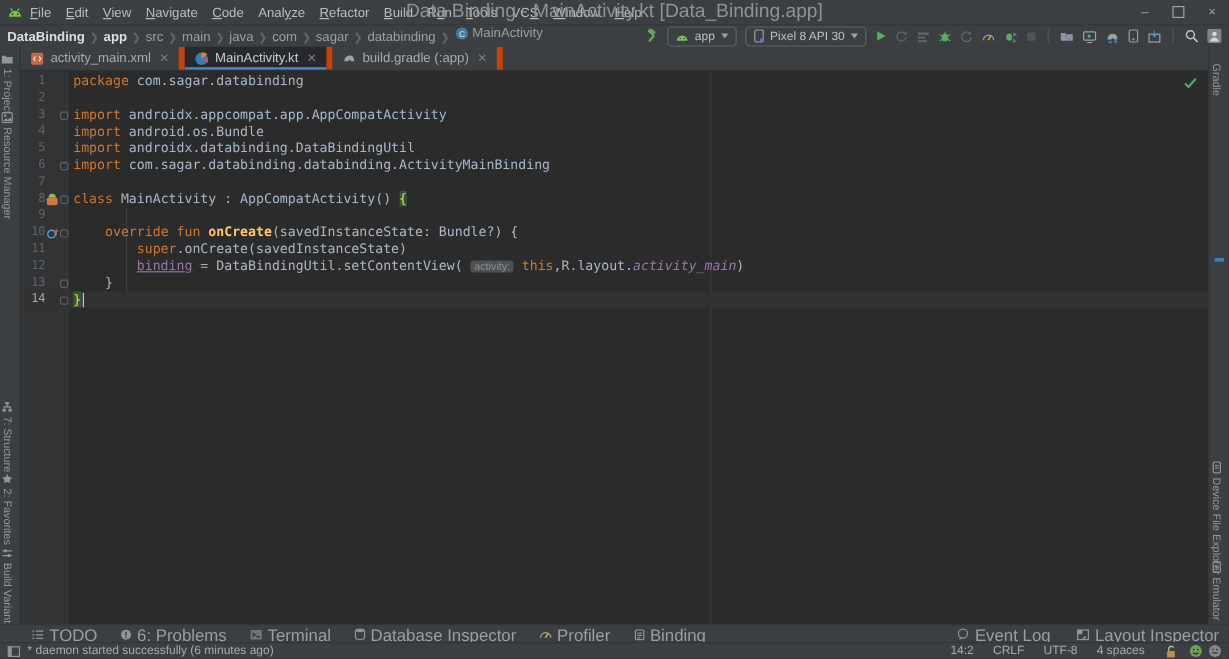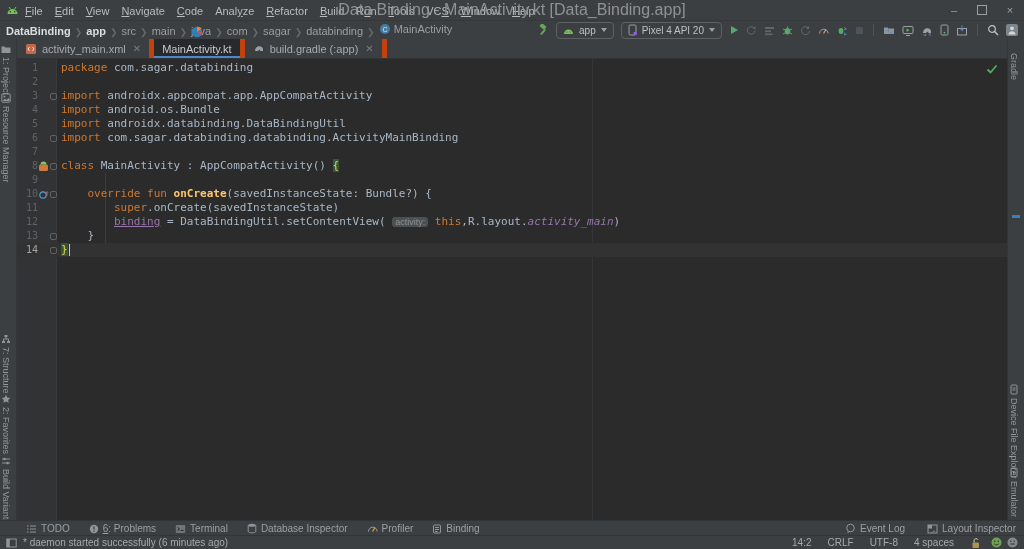--- a/index.html
+++ b/index.html
@@ -38,21 +38,21 @@
   .strip.left{border-right:1px solid #333638;}
   .strip.right{border-left:1px solid #333638;}
   .vlabel{position:absolute;left:1px;writing-mode:vertical-rl;text-orientation:mixed;
     font-size:9px;color:#95999c;display:inline-flex;align-items:center;gap:3px;white-space:nowrap;}
   .center{flex:1;display:flex;flex-direction:column;min-width:0;}
 
   
   .tabbar{height:19px;background:#3c3f41;display:flex;align-items:stretch;border-bottom:1px solid #323537;}
   .tab{display:inline-flex;align-items:center;gap:5px;padding:0 8px;font-size:11px;color:#a6abaf;
     border-right:5px solid #c2410c;position:relative;justify-content:center;}
-  .tab.selected{background:#27292c;color:#c6cbd0;flex-direction:column;}
+  .tab.selected{background:#27292c;color:#c6cbd0;}
   .tab.selected:after{content:"";position:absolute;left:0;right:0;bottom:0;height:2px;background:#4a88c7;}
   .tab-close{color:#787c7f;font-size:10px;margin-left:2px;}
 
   
   .editor{flex:1;background:#2b2b2b;position:relative;overflow:hidden;}
   .gutter-bg{position:absolute;left:0;top:0;bottom:0;width:39px;background:#313335;border-right:1px solid #37393b;}
   .margin-line{position:absolute;top:0;bottom:0;left:575px;width:1px;background:#34373a;}
   .code-lines{position:absolute;left:0;top:2px;right:0;}
   .row{display:flex;height:14px;align-items:center;position:relative;}
   .row.current{background:#323232;}
@@ -70,21 +70,21 @@
   .tk-h{background:#4c5052;color:#8e9294;border-radius:3px;padding:0 3px;font-size:9px;font-family:"Liberation Sans",sans-serif;}
   .tk-b{background:#355638;color:#e8d44d;}
   .caret-bar{display:inline-block;width:1px;height:12px;background:#c8c8c8;vertical-align:middle;margin-left:1px;}
   .indent-guide{position:absolute;width:1px;background:#3a3d3f;}
   .inspect-ok{position:absolute;top:5px;right:9px;}
   .stripe-mark{position:absolute;left:4px;width:8px;height:3px;background:#3d7dbd;}
 
   
   .bottombar{position:absolute;left:0;right:0;bottom:13px;height:15px;background:#3c3f41;
     border-top:1px solid #323537;display:flex;align-items:center;padding:0 8px 0 26px;}
-  .bb-item{display:inline-flex;align-items:center;gap:4px;font-size:10px;color:#9b9fa2;margin-right:19px;}
+  .bb-item{display:inline-flex;align-items:center;gap:4px;font-size:14px;color:#9b9fa2;margin-right:19px;}
   .bb-item u{text-decoration:underline;}
   .bb-right{margin-left:auto;display:flex;align-items:center;gap:0;}
   .bb-right .bb-item{margin-right:0;margin-left:22px;}
   .statusbar{position:absolute;left:0;right:0;bottom:0;height:13px;background:#3c3f41;
     border-top:1px solid #323537;display:flex;align-items:center;padding:0 6px;font-size:10px;color:#a6aaad;}
   .sb-msg{margin-left:6px;}
   .sb-right{margin-left:auto;display:flex;align-items:center;gap:0;}
   .sb-seg{margin-left:16px;white-space:nowrap;display:inline-flex;align-items:center;}
 </style>
 </head>
@@ -156,21 +156,21 @@
         <span>app</span>
         <span class="carat"></span>
       </span>
       <span class="combo">
         <span class="ico" id="tb-devico">
             <svg width="9" height="12" viewBox="0 0 9 12" fill="none">
               <rect x="1" y="1" width="7" height="10" rx="1.2" stroke="#9aa0a6"></rect>
               <rect x="5.5" y="8" width="3" height="3" fill="#955ae0"></rect>
             </svg>
           </span>
-        <span>Pixel 4 API 20</span>
+        <span>Pixel 8 API 30</span>
         <span class="carat"></span>
       </span>
       <span id="tb-icons" style="display:inline-flex;align-items:center;gap:7px;">
           <span class="ico">
             <svg width="10" height="10" viewBox="0 0 10 10" fill="none">
               <path d="M2 1l7 4-7 4z" fill="#59a869"></path>
             </svg>
           </span>
           <span class="ico disabled">
             <svg width="11" height="11" viewBox="0 0 11 11" fill="none">

